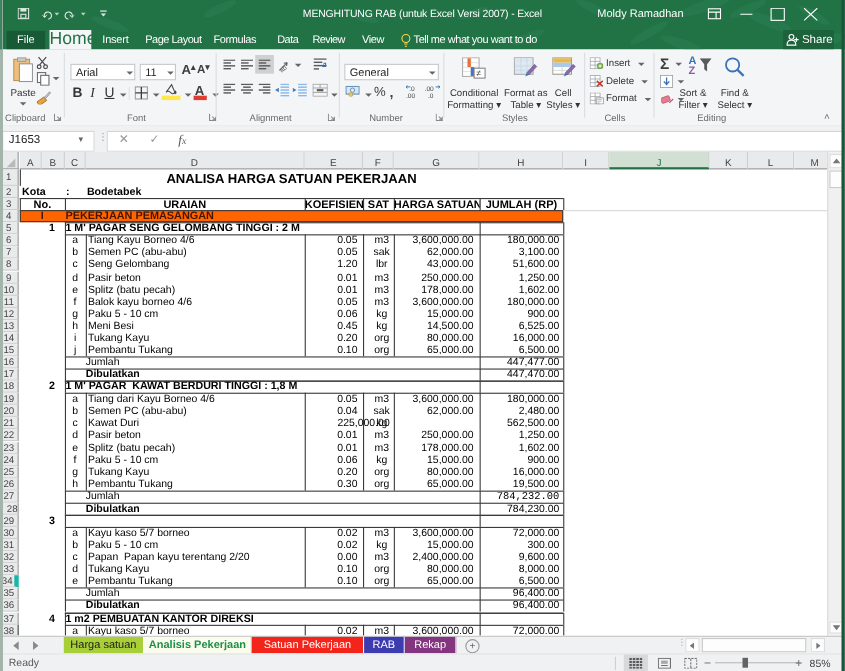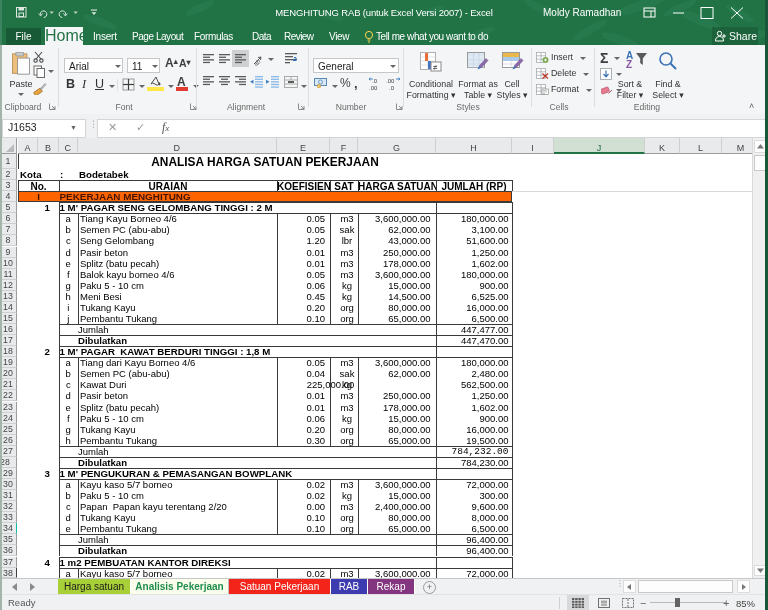--- a/index.html
+++ b/index.html
@@ -451,27 +451,27 @@
       <div style="position:absolute;left:0;top:346.1px;width:17px;height:11.1px;border-bottom:1px solid #cfcfcf;border-right:1px solid #9b9b9b;box-sizing:border-box;font-size:8.8px;color:#444;text-align:center;line-height:11.1px;background:#e9eaeb">18</div>
       <div style="position:absolute;left:0;top:357.2px;width:17px;height:11.1px;border-bottom:1px solid #cfcfcf;border-right:1px solid #9b9b9b;box-sizing:border-box;font-size:8.8px;color:#444;text-align:center;line-height:11.1px;background:#e9eaeb">19</div>
       <div style="position:absolute;left:0;top:368.3px;width:17px;height:11.1px;border-bottom:1px solid #cfcfcf;border-right:1px solid #9b9b9b;box-sizing:border-box;font-size:8.8px;color:#444;text-align:center;line-height:11.1px;background:#e9eaeb">20</div>
       <div style="position:absolute;left:0;top:379.3px;width:17px;height:11.1px;border-bottom:1px solid #cfcfcf;border-right:1px solid #9b9b9b;box-sizing:border-box;font-size:8.8px;color:#444;text-align:center;line-height:11.1px;background:#e9eaeb">21</div>
       <div style="position:absolute;left:0;top:390.4px;width:17px;height:11.1px;border-bottom:1px solid #cfcfcf;border-right:1px solid #9b9b9b;box-sizing:border-box;font-size:8.8px;color:#444;text-align:center;line-height:11.1px;background:#e9eaeb">22</div>
       <div style="position:absolute;left:0;top:401.5px;width:17px;height:11.1px;border-bottom:1px solid #cfcfcf;border-right:1px solid #9b9b9b;box-sizing:border-box;font-size:8.8px;color:#444;text-align:center;line-height:11.1px;background:#e9eaeb">23</div>
       <div style="position:absolute;left:0;top:412.5px;width:17px;height:11.1px;border-bottom:1px solid #cfcfcf;border-right:1px solid #9b9b9b;box-sizing:border-box;font-size:8.8px;color:#444;text-align:center;line-height:11.1px;background:#e9eaeb">24</div>
       <div style="position:absolute;left:0;top:423.6px;width:17px;height:11.1px;border-bottom:1px solid #cfcfcf;border-right:1px solid #9b9b9b;box-sizing:border-box;font-size:8.8px;color:#444;text-align:center;line-height:11.1px;background:#e9eaeb">25</div>
       <div style="position:absolute;left:0;top:434.7px;width:17px;height:11.1px;border-bottom:1px solid #cfcfcf;border-right:1px solid #9b9b9b;box-sizing:border-box;font-size:8.8px;color:#444;text-align:center;line-height:11.1px;background:#e9eaeb">26</div>
       <div style="position:absolute;left:0;top:445.8px;width:17px;height:11.1px;border-bottom:1px solid #cfcfcf;border-right:1px solid #9b9b9b;box-sizing:border-box;font-size:8.8px;color:#444;text-align:center;line-height:11.1px;background:#e9eaeb">27</div>
-      <div style="position:absolute;left:0;top:456.8px;width:17px;height:11.1px;border-bottom:1px solid #cfcfcf;border-right:1px solid #9b9b9b;box-sizing:border-box;font-size:8.8px;color:#444;text-align:left;line-height:11.1px;background:#e9eaeb">28</div>
+      <div style="position:absolute;left:0;top:456.8px;width:17px;height:11.1px;border-bottom:1px solid #cfcfcf;border-right:1px solid #9b9b9b;box-sizing:border-box;font-size:8.8px;color:#444;text-align:right;line-height:11.1px;background:#e9eaeb">28</div>
       <div style="position:absolute;left:0;top:467.9px;width:17px;height:11.1px;border-bottom:1px solid #cfcfcf;border-right:1px solid #9b9b9b;box-sizing:border-box;font-size:8.8px;color:#444;text-align:center;line-height:11.1px;background:#e9eaeb">29</div>
       <div style="position:absolute;left:0;top:479.0px;width:17px;height:11.1px;border-bottom:1px solid #cfcfcf;border-right:1px solid #9b9b9b;box-sizing:border-box;font-size:8.8px;color:#444;text-align:center;line-height:11.1px;background:#e9eaeb">30</div>
       <div style="position:absolute;left:0;top:490.0px;width:17px;height:11.1px;border-bottom:1px solid #cfcfcf;border-right:1px solid #9b9b9b;box-sizing:border-box;font-size:8.8px;color:#444;text-align:center;line-height:11.1px;background:#e9eaeb">31</div>
       <div style="position:absolute;left:0;top:501.1px;width:17px;height:11.1px;border-bottom:1px solid #cfcfcf;border-right:1px solid #9b9b9b;box-sizing:border-box;font-size:8.8px;color:#444;text-align:center;line-height:11.1px;background:#e9eaeb">32</div>
       <div style="position:absolute;left:0;top:512.2px;width:17px;height:11.1px;border-bottom:1px solid #cfcfcf;border-right:1px solid #9b9b9b;box-sizing:border-box;font-size:8.8px;color:#444;text-align:center;line-height:11.1px;background:#e9eaeb">33</div>
-      <div style="position:absolute;left:0;top:523.2px;width:17px;height:11.1px;border-bottom:1px solid #cfcfcf;border-right:1px solid #14b8a6;box-sizing:border-box;font-size:8.8px;color:#444;text-align:center;line-height:11.1px;background:#e9eaeb">34</div>
+      <div style="position:absolute;left:0;top:523.2px;width:17px;height:11.1px;border-bottom:1px solid #cfcfcf;border-right:4px solid #14b8a6;box-sizing:border-box;font-size:8.8px;color:#444;text-align:center;line-height:11.1px;background:#e9eaeb">34</div>
       <div style="position:absolute;left:0;top:534.3px;width:17px;height:11.1px;border-bottom:1px solid #cfcfcf;border-right:1px solid #9b9b9b;box-sizing:border-box;font-size:8.8px;color:#444;text-align:center;line-height:11.1px;background:#e9eaeb">35</div>
       <div style="position:absolute;left:0;top:545.4px;width:17px;height:11.1px;border-bottom:1px solid #cfcfcf;border-right:1px solid #9b9b9b;box-sizing:border-box;font-size:8.8px;color:#444;text-align:center;line-height:11.1px;background:#e9eaeb">36</div>
       <div style="position:absolute;left:0;top:556.5px;width:17px;height:11.1px;border-bottom:1px solid #cfcfcf;border-right:1px solid #9b9b9b;box-sizing:border-box;font-size:8.8px;color:#444;text-align:center;line-height:11.1px;background:#e9eaeb">37</div>
       <div style="position:absolute;left:0;top:567.5px;width:17px;height:10.5px;border-bottom:1px solid #cfcfcf;border-right:1px solid #404040;box-sizing:border-box;font-size:8.8px;color:#444;text-align:center;line-height:10.5px;background:#e9eaeb">38</div>
     </div>
  <div class="abs" style="left:0;top:-138px;width:754px;height:748px">
       <div style="position:absolute;left:18.0px;top:154.0px;width:1px;height:15.0px;background:#3a3a3a"></div>
       <div style="position:absolute;top:155.0px;height:14.0px;line-height:14.0px;font-size:11.9px;color:#000;white-space:nowrap;font-weight:bold;left:18.0px;width:494.0px;text-align:center;overflow:hidden;">ANALISA HARGA SATUAN PEKERJAAN</div>
       <div style="position:absolute;top:169.0px;height:11.1px;line-height:11.1px;font-size:9.7px;color:#000;white-space:nowrap;font-weight:bold;left:20.0px;">Kota</div>
       <div style="position:absolute;top:169.0px;height:11.1px;line-height:11.1px;font-size:9.7px;color:#000;white-space:nowrap;font-weight:bold;left:60.0px;">:</div>
@@ -486,21 +486,21 @@
       <div style="position:absolute;left:436.0px;top:180.1px;width:1px;height:11.1px;background:#3a3a3a"></div>
       <div style="position:absolute;left:512.0px;top:180.1px;width:1px;height:11.1px;background:#3a3a3a"></div>
       <div style="position:absolute;top:180.6px;height:11.1px;line-height:11.1px;font-size:10px;color:#000;white-space:nowrap;font-weight:bold;left:18.0px;width:41.0px;text-align:center;overflow:hidden;">No.</div>
       <div style="position:absolute;top:180.6px;height:11.1px;line-height:11.1px;font-size:10px;color:#000;white-space:nowrap;font-weight:bold;left:59.0px;width:218.0px;text-align:center;overflow:hidden;">URAIAN</div>
       <div style="position:absolute;top:180.6px;height:11.1px;line-height:11.1px;font-size:10px;color:#000;white-space:nowrap;font-weight:bold;left:277.0px;width:53.0px;text-align:center;overflow:hidden;">KOEFISIEN</div>
       <div style="position:absolute;top:180.6px;height:11.1px;line-height:11.1px;font-size:10px;color:#000;white-space:nowrap;font-weight:bold;left:330.0px;width:28.0px;text-align:center;overflow:hidden;">SAT</div>
       <div style="position:absolute;top:180.6px;height:11.1px;line-height:11.1px;font-size:10px;color:#000;white-space:nowrap;font-weight:bold;left:358.0px;width:78.0px;text-align:center;overflow:hidden;">HARGA SATUAN</div>
       <div style="position:absolute;top:180.6px;height:11.1px;line-height:11.1px;font-size:10px;color:#000;white-space:nowrap;font-weight:bold;left:436.0px;width:76.0px;text-align:center;overflow:hidden;">JUMLAH (RP)</div>
       <div style="position:absolute;left:18px;top:191.1px;width:494px;height:11.1px;background:#fe6501;border:1px solid #3a3a3a;box-sizing:border-box"></div>
       <div style="position:absolute;top:191.1px;height:11.1px;line-height:11.1px;font-size:9.7px;color:#451500;white-space:nowrap;font-weight:bold;left:18.0px;width:41.0px;text-align:center;overflow:hidden;">I</div>
-      <div style="position:absolute;top:191.1px;height:11.1px;line-height:11.1px;font-size:9.9px;color:#451500;white-space:nowrap;font-weight:bold;left:59.5px;">PEKERJAAN MENGHITUNG</div>
+      <div style="position:absolute;top:191.1px;height:11.1px;line-height:11.1px;font-size:9.9px;color:#451500;white-space:nowrap;font-weight:bold;left:59.5px;">PEKERJAAN PEMASANGAN</div>
       <div style="position:absolute;left:59.0px;top:202.2px;width:453.0px;height:1px;background:#3a3a3a"></div>
       <div style="position:absolute;left:59.0px;top:213.3px;width:453.0px;height:1px;background:#3a3a3a"></div>
       <div style="position:absolute;left:59.0px;top:202.2px;width:1px;height:11.1px;background:#3a3a3a"></div>
       <div style="position:absolute;left:436.0px;top:202.2px;width:1px;height:11.1px;background:#3a3a3a"></div>
       <div style="position:absolute;left:512.0px;top:202.2px;width:1px;height:11.1px;background:#3a3a3a"></div>
       <div style="position:absolute;top:202.2px;height:11.1px;line-height:11.1px;font-size:9.7px;color:#000;white-space:nowrap;font-weight:bold;left:-150.0px;width:200px;text-align:right;">1</div>
       <div style="position:absolute;top:202.2px;height:11.1px;line-height:11.1px;font-size:9.7px;color:#000;white-space:nowrap;font-weight:bold;left:59.5px;">1 M' PAGAR SENG GELOMBANG TINGGI : 2 M</div>
       <div style="position:absolute;left:59.0px;top:213.3px;width:1px;height:110.7px;background:#3a3a3a"></div>
       <div style="position:absolute;left:77.5px;top:213.3px;width:1px;height:110.7px;background:#3a3a3a"></div>
       <div style="position:absolute;left:277.0px;top:213.3px;width:1px;height:110.7px;background:#3a3a3a"></div>
@@ -648,21 +648,20 @@
       <div style="position:absolute;top:445.8px;height:11.1px;line-height:11.1px;font-size:9.5px;color:#000;white-space:nowrap;left:78.0px;">Jumlah</div>
       <div style="position:absolute;top:445.8px;height:11.1px;line-height:11.1px;font-size:9.5px;color:#000;white-space:nowrap;left:308.5px;width:200px;text-align:right;font-family:Liberation Mono, monospace;">784,232.00</div>
       <div style="position:absolute;top:456.8px;height:11.1px;line-height:11.1px;font-size:9.6px;color:#000;white-space:nowrap;font-weight:bold;left:78.0px;">Dibulatkan</div>
       <div style="position:absolute;top:456.8px;height:11.1px;line-height:11.1px;font-size:9.5px;color:#000;white-space:nowrap;left:308.5px;width:200px;text-align:right;">784,230.00</div>
       <div style="position:absolute;left:59.0px;top:467.9px;width:453.0px;height:1px;background:#3a3a3a"></div>
       <div style="position:absolute;left:59.0px;top:479.0px;width:453.0px;height:1px;background:#3a3a3a"></div>
       <div style="position:absolute;left:59.0px;top:467.9px;width:1px;height:11.1px;background:#3a3a3a"></div>
       <div style="position:absolute;left:436.0px;top:467.9px;width:1px;height:11.1px;background:#3a3a3a"></div>
       <div style="position:absolute;left:512.0px;top:467.9px;width:1px;height:11.1px;background:#3a3a3a"></div>
       <div style="position:absolute;top:467.9px;height:11.1px;line-height:11.1px;font-size:9.7px;color:#000;white-space:nowrap;font-weight:bold;left:-150.0px;width:200px;text-align:right;">3</div>
-      <div style="position:absolute;top:467.9px;height:11.1px;line-height:11.1px;font-size:9.7px;color:#000;white-space:nowrap;font-weight:bold;left:59.5px;">1 M' PENGUKURAN &amp; PEMASANGAN BOWPLANK</div>
       <div style="position:absolute;left:59.0px;top:479.0px;width:1px;height:55.3px;background:#3a3a3a"></div>
       <div style="position:absolute;left:77.5px;top:479.0px;width:1px;height:55.3px;background:#3a3a3a"></div>
       <div style="position:absolute;left:277.0px;top:479.0px;width:1px;height:55.3px;background:#3a3a3a"></div>
       <div style="position:absolute;left:330.0px;top:479.0px;width:1px;height:55.3px;background:#3a3a3a"></div>
       <div style="position:absolute;left:358.0px;top:479.0px;width:1px;height:55.3px;background:#3a3a3a"></div>
       <div style="position:absolute;left:436.0px;top:479.0px;width:1px;height:55.3px;background:#3a3a3a"></div>
       <div style="position:absolute;left:512.0px;top:479.0px;width:1px;height:55.3px;background:#3a3a3a"></div>
       <div style="position:absolute;top:479.0px;height:11.1px;line-height:11.1px;font-size:9.5px;color:#000;white-space:nowrap;left:59.0px;width:18.5px;text-align:center;overflow:hidden;">a</div>
       <div style="position:absolute;top:479.0px;height:11.1px;line-height:11.1px;font-size:9.5px;color:#000;white-space:nowrap;left:80.0px;">Kayu kaso 5/7 borneo</div>
       <div style="position:absolute;top:479.0px;height:11.1px;line-height:11.1px;font-size:9.5px;color:#000;white-space:nowrap;left:125.0px;width:200px;text-align:right;">0.02</div>

